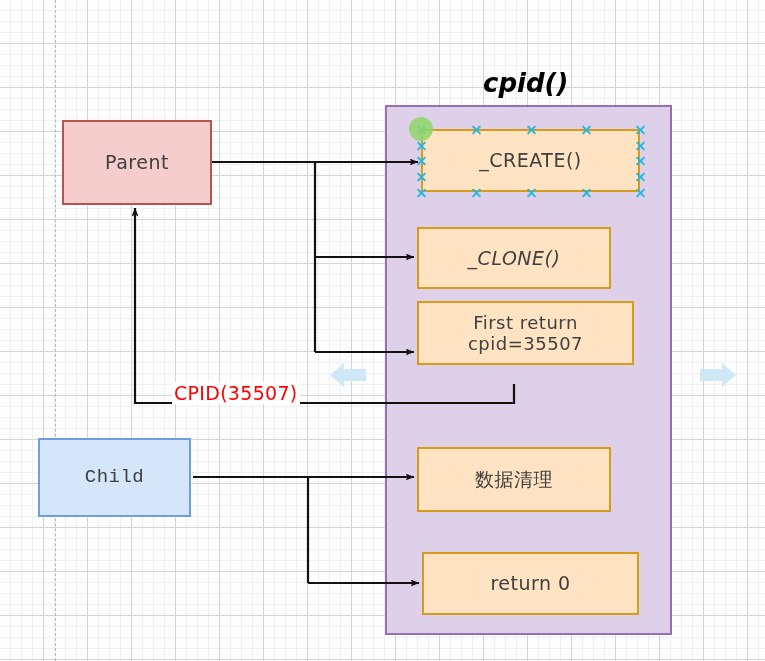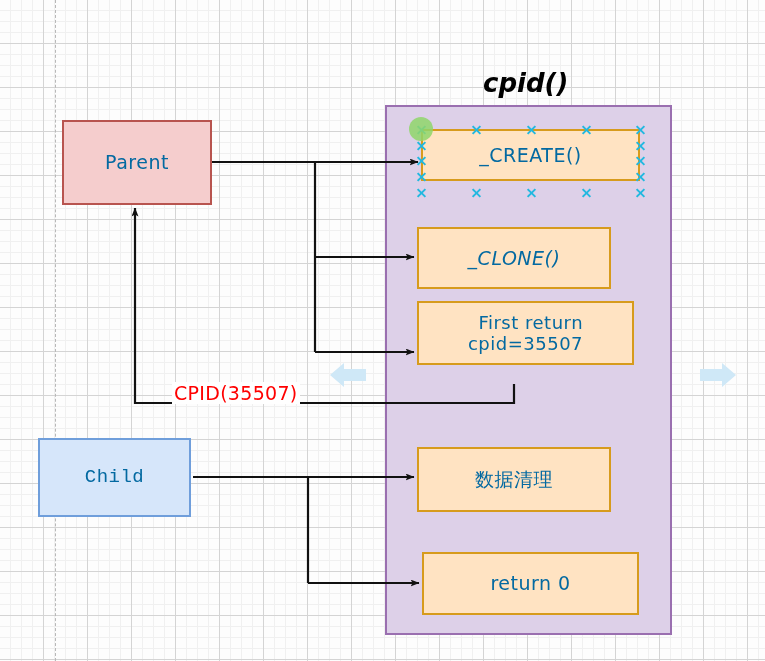--- a/index.html
+++ b/index.html
@@ -43,24 +43,24 @@
     border: 2px solid #9a6fb0;
     box-sizing: border-box;
   }
   
   .node {
     position: absolute;
     box-sizing: border-box;
     display: flex;
     align-items: center;
     justify-content: center;
-    text-align: right;
+    text-align: center;
     font-family: "DejaVu Sans", sans-serif;
     font-size: 19px;
-    color: #0369a1;
+    color: #404040;
     letter-spacing: 0.5px;
     line-height: 1.18;
     white-space: pre-line;
   }
   .node.orange {
     background: #ffe3c2;
     border: 2px solid #d79b1c;
   }
   .node.pink {
     background: #f5cdcd;
@@ -191,21 +191,21 @@
       <path d="M0,7 L22,7 L22,1 L36,13 L22,25 L22,19 L0,19 Z" fill="#cfe8f7"></path>
     </svg>
   </div>
 
   <div class="title" style="left:483px; top:68px;">cpid()</div>
 
   <div class="node pink" style="left:62px; top:120px; width:150px; height:85px;">Parent</div>
 
   <div class="node blue" style="left:38px; top:438px; width:153px; height:79px;font-family:Liberation Mono, monospace;">Child</div>
 
-  <div class="node orange" style="left:421px; top:129px; width:219px; height:52px;">_CREATE()</div>
+  <div class="node orange" style="left:421px; top:129px; width:219px; height:63px;">_CREATE()</div>
 
   <div class="node orange" style="left:417px; top:227px; width:194px; height:62px;font-style:italic;">_CLONE()</div>
 
   <div class="node orange" style="left:417px; top:301px; width:217px; height:64px; font-size:18px;">First return
 cpid=35507</div>
 
   <div class="node orange" style="left:417px; top:447px; width:194px; height:65px;">数据清理</div>
 
   <div class="node orange" style="left:422px; top:552px; width:217px; height:63px;">return 0</div>
 

